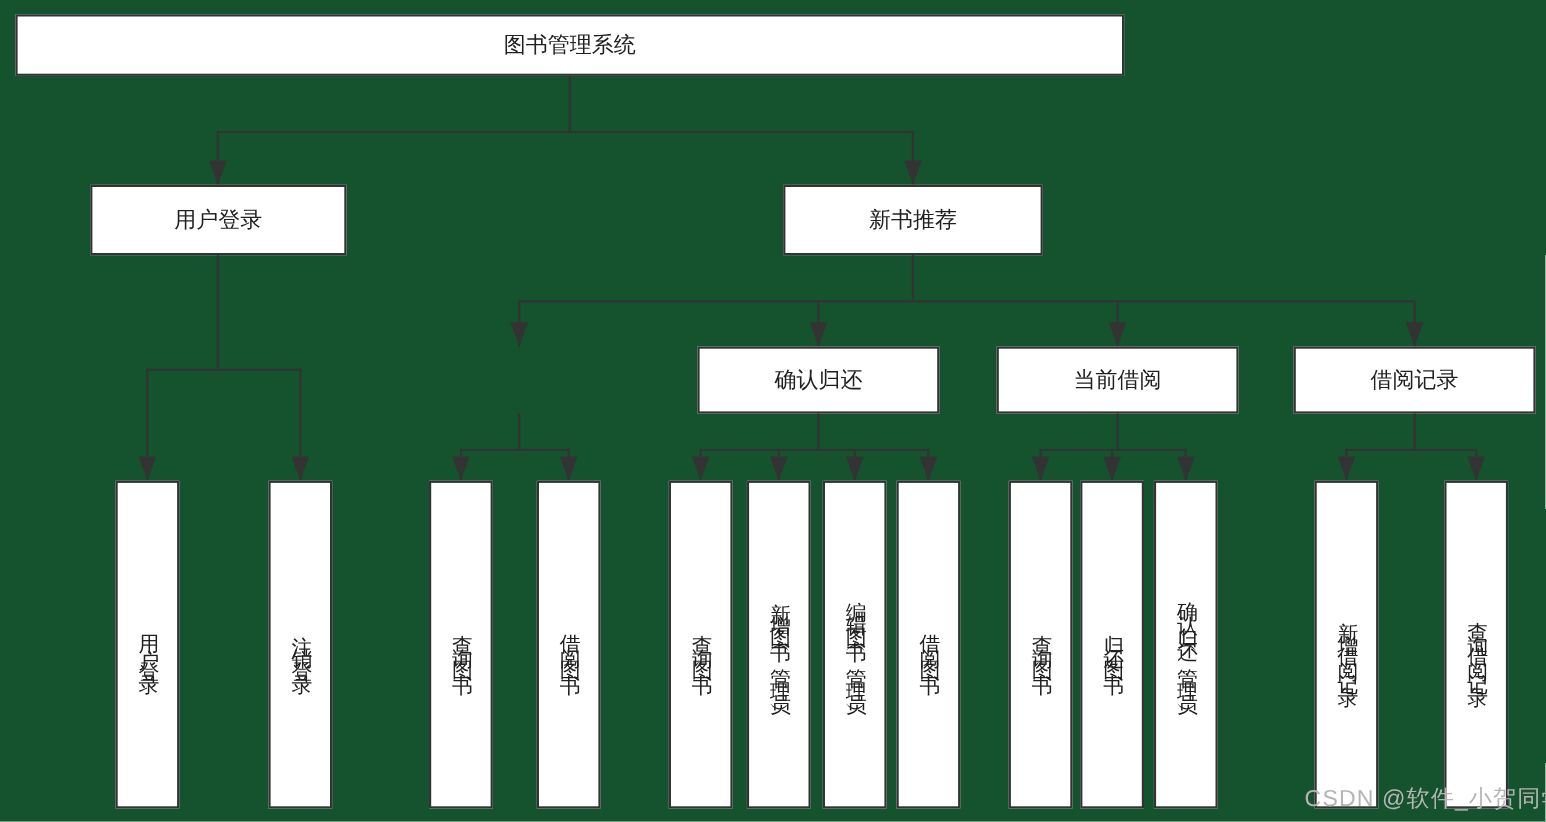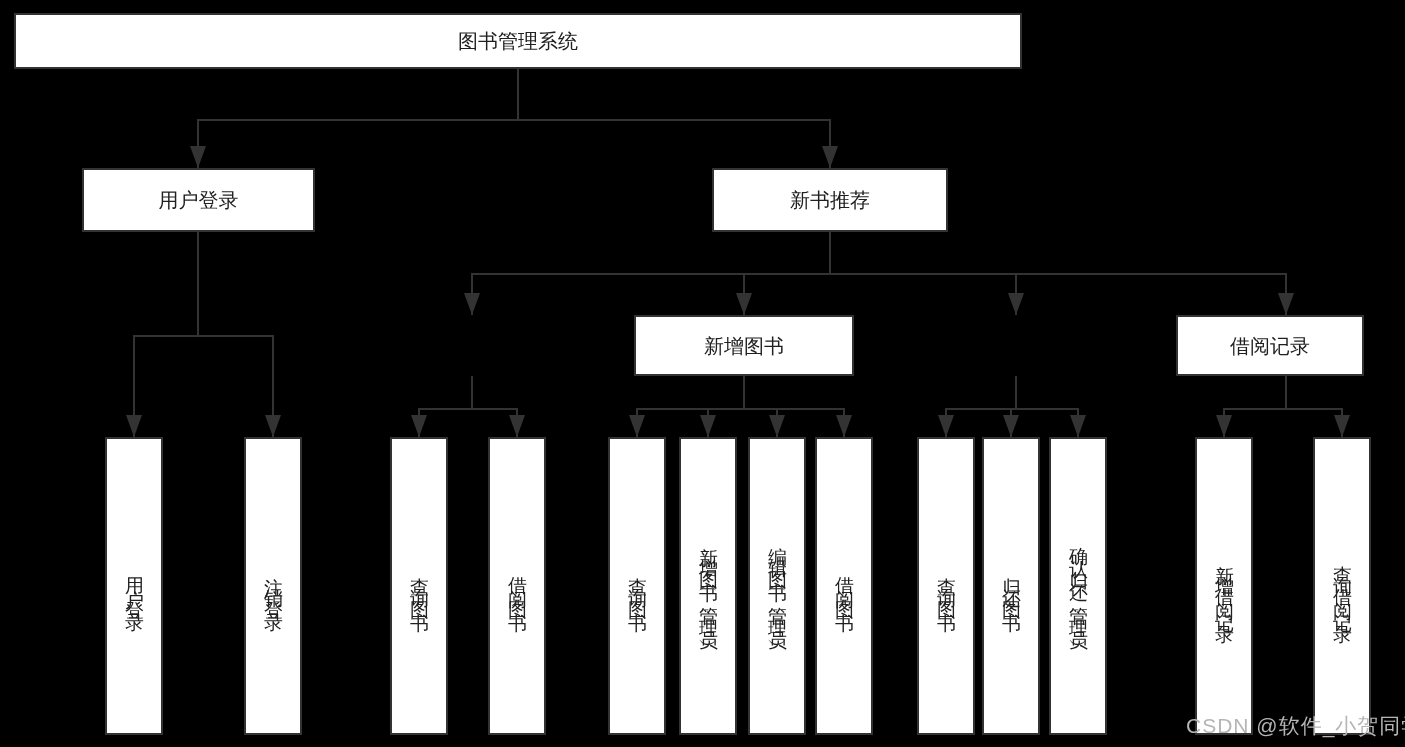--- a/index.html
+++ b/index.html
@@ -1,17 +1,17 @@
 <!DOCTYPE html>
 <html><head>
 <meta charset="utf-8">
 <style>
   html,body{margin:0;padding:0;background:#ffffff;}
   #canvas{
-    position:relative;width:1405px;height:747px;background:#000000;overflow:hidden;
+    position:relative;width:1405px;height:747px;background:#14532d;overflow:hidden;
     font-family:"Liberation Sans","DejaVu Sans",sans-serif;color:#202020;
   }
   .node{
     position:absolute;box-sizing:border-box;border:2px solid #333333;background:#ffffff;
     display:flex;align-items:center;justify-content:center;
     font-size:20px;color:#202020;text-align:center;line-height:1.2;
   }
   .node.v{
     writing-mode:vertical-rl;text-orientation:mixed;
     font-size:19px;letter-spacing:12px;
@@ -54,22 +54,23 @@
   <div class="hl" style="left:472px;top:273px;width:814px"></div>
   <div class="vl" style="left:471px;top:273px;height:42px"></div>
   <div class="vl" style="left:743px;top:273px;height:42px"></div>
   <div class="vl" style="left:1015px;top:273px;height:42px"></div>
   <div class="vl" style="left:1285px;top:273px;height:42px"></div>
   <div class="ar" style="left:464px;top:293px"></div>
   <div class="ar" style="left:736px;top:293px"></div>
   <div class="ar" style="left:1008px;top:293px"></div>
   <div class="ar" style="left:1278px;top:293px"></div>
 
-  <div class="node" style="left:634px;top:315px;width:220px;height:61px">新增图书</div>
-  <div class="node" style="left:1176px;top:315px;width:188px;height:61px">借阅记录</div>
+  <div class="node" style="left:634px;top:315px;width:220px;height:61px">确认归还</div>
+  <div class="node" style="left:906px;top:315px;width:220px;height:61px">当前借阅</div>
+  <div class="node" style="left:1176px;top:315px;width:220px;height:61px">借阅记录</div>
 
   <div class="vl" style="left:471px;top:376px;height:33px"></div>
   <div class="hl" style="left:419px;top:408px;width:98px"></div>
   <div class="vl" style="left:418px;top:408px;height:29px"></div>
   <div class="vl" style="left:516px;top:408px;height:29px"></div>
   <div class="ar" style="left:411px;top:415px"></div>
   <div class="ar" style="left:509px;top:415px"></div>
 
   <div class="vl" style="left:743px;top:376px;height:33px"></div>
   <div class="hl" style="left:637px;top:408px;width:207px"></div>

